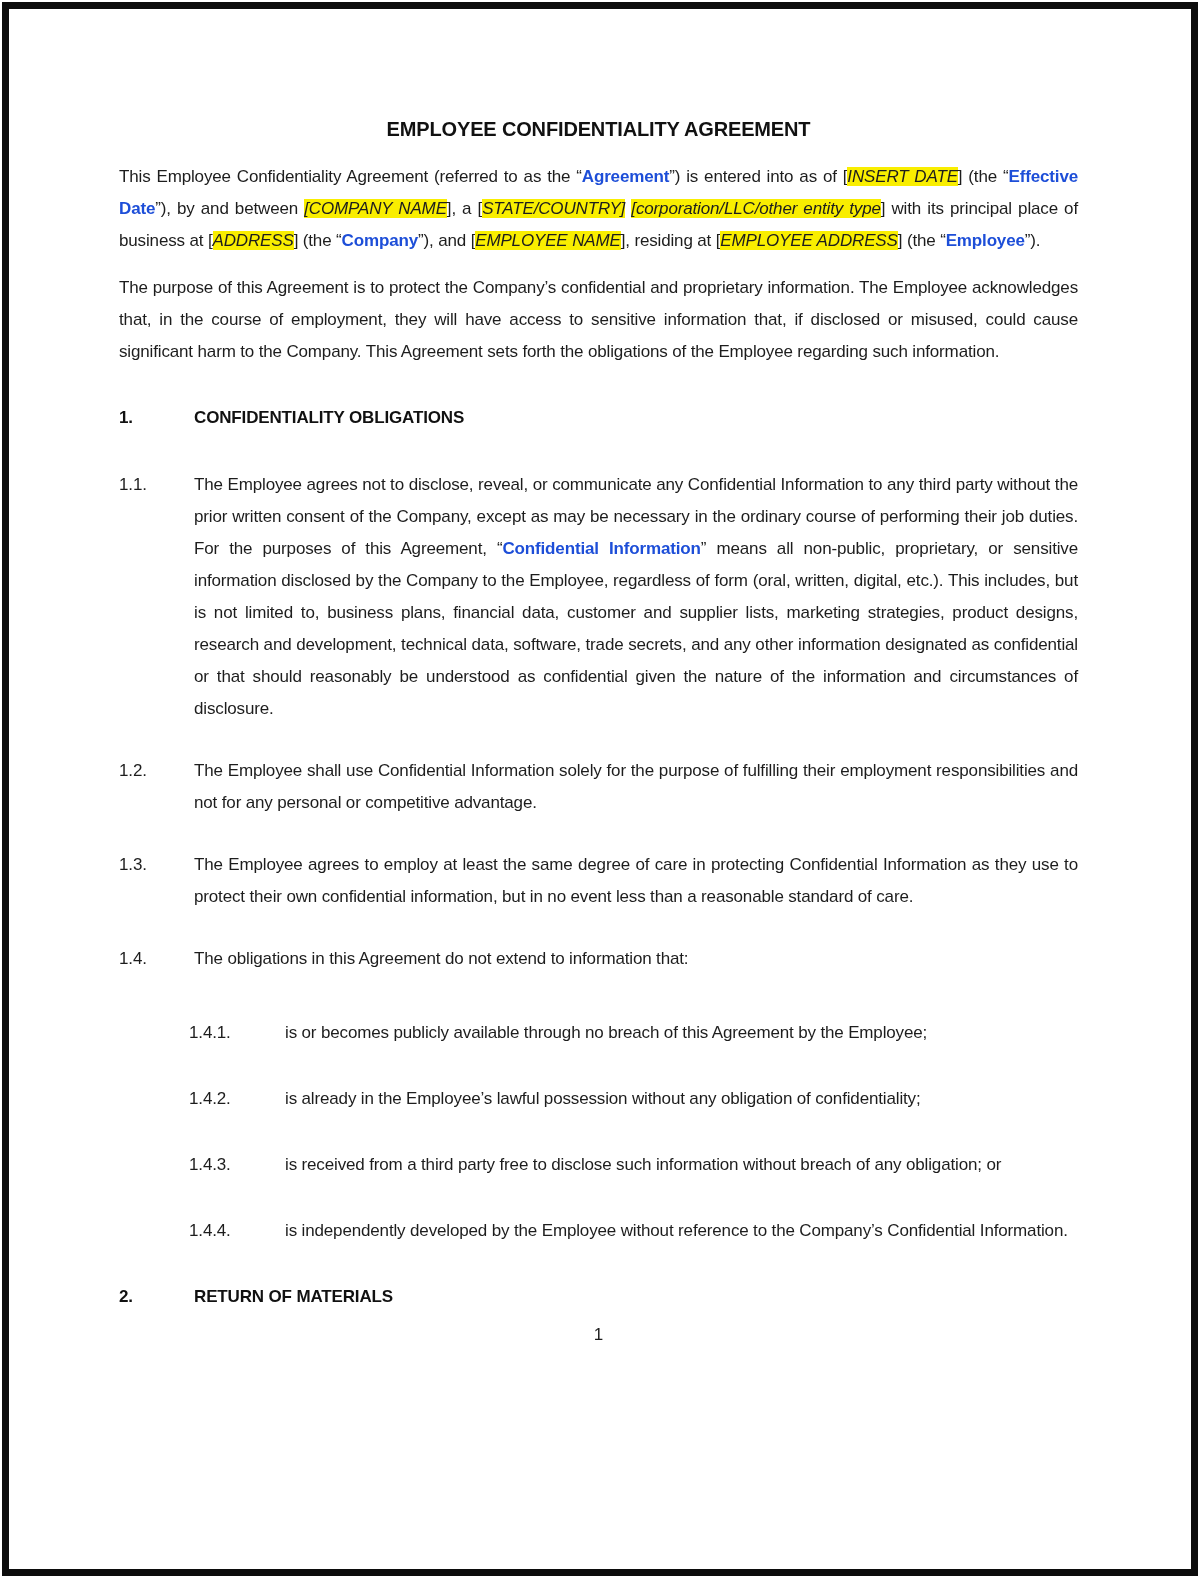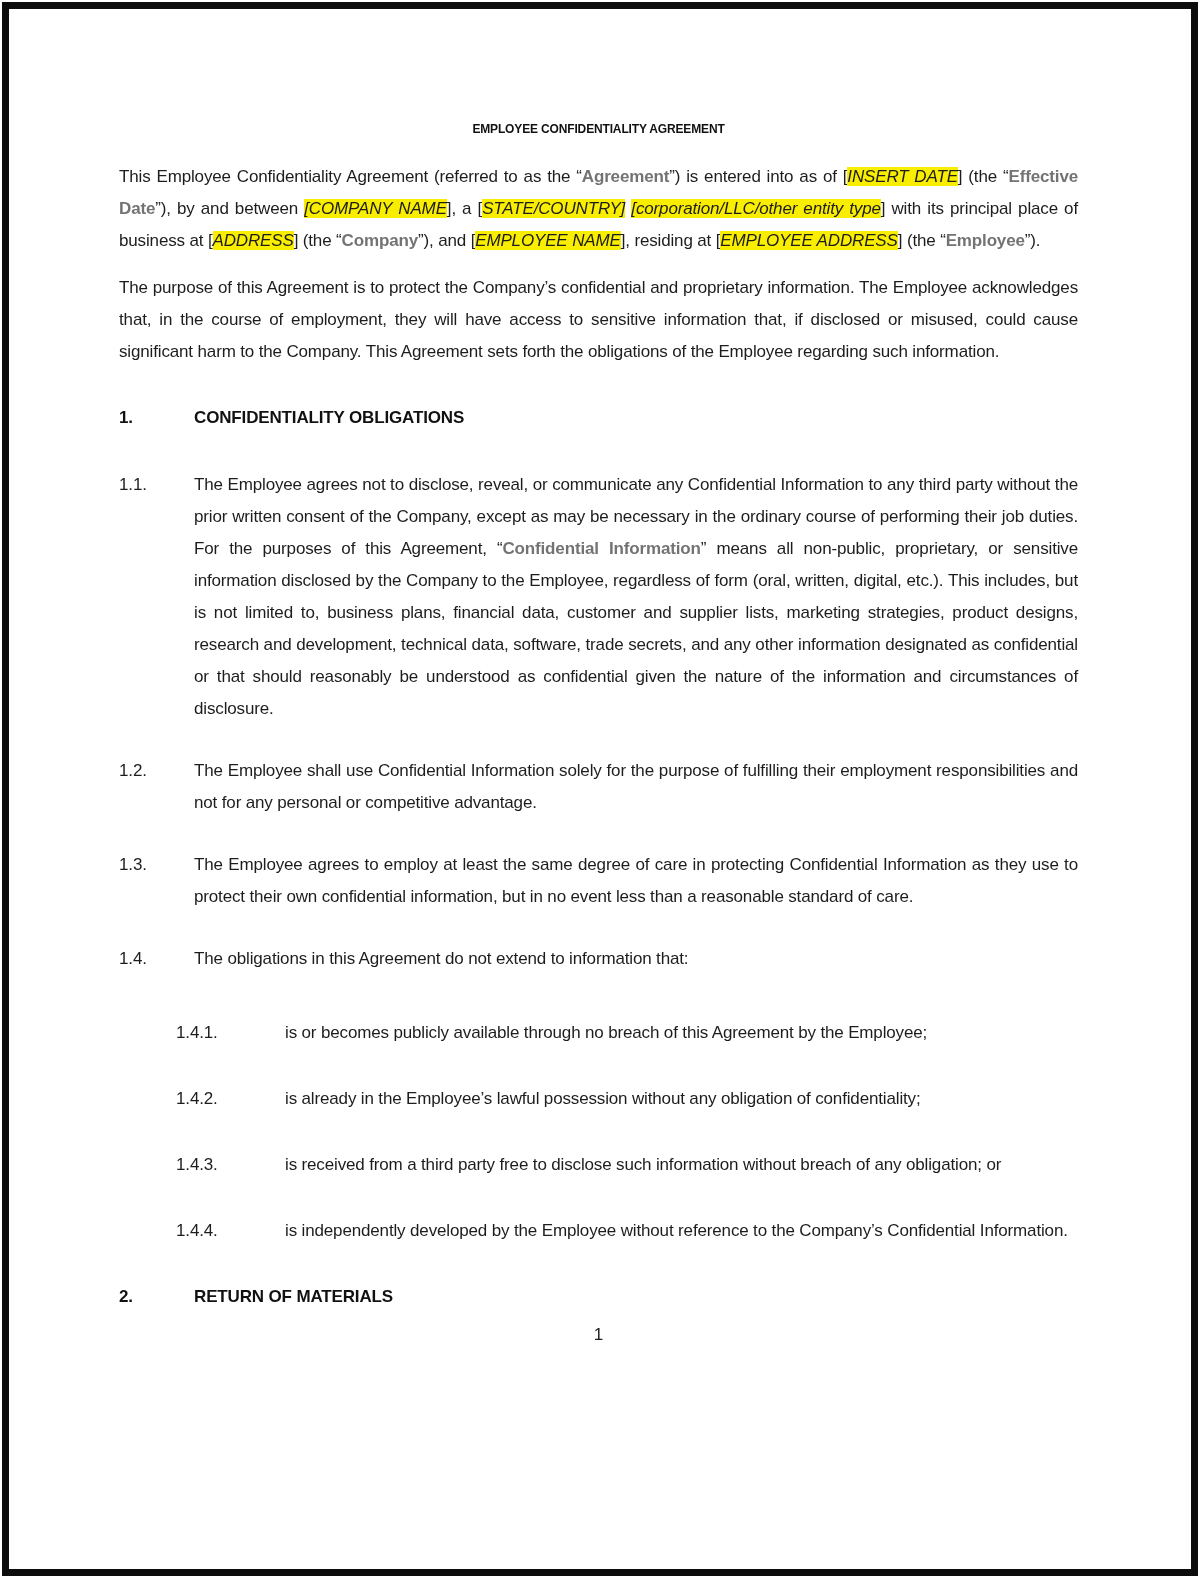--- a/index.html
+++ b/index.html
@@ -27,21 +27,21 @@
     flex-direction: column;
     color: var(--text-color, #1d1d1d);
     font-size: 17px;
     line-height: 32px;
     letter-spacing: -0.15px;
   }
   .block { text-align: justify; }
   .block-title {
     text-align: center;
     font-weight: bold;
-    font-size: 12px;
+    font-size: 20px;
     color: #111;
     margin-bottom: 16px;
   }
   .block-para { margin-bottom: 15px; }
   .block-heading {
     font-weight: bold;
     color: #111;
     position: relative;
     padding-left: 75px;
     margin: 19px 0 35px 0;
@@ -58,22 +58,22 @@
     margin-bottom: 34px;
   }
   .block-clause1 + .block-clause2 { margin-top: 12px; }
   .block-clause2 + .block-heading { margin: 0 0 4px 0; }
   .num {
     position: absolute;
     left: 0;
     top: 0;
     white-space: nowrap;
   }
-  .block-clause2 .num { left: 57px; }
-  .seg.bold { font-weight: bold; color: #737373; }
+  .block-clause2 .num { left: 70px; }
+  .seg.bold { font-weight: bold; color: #1d4ed8; }
   .seg.hl { background: var(--highlight-color, #f9ee00); font-style: italic; }
   .block-pagenum {
     text-align: center;
     margin-top: 2px;
   }
 </style>
 </head>
 <body>
 
 <div class="page-frame"></div>

